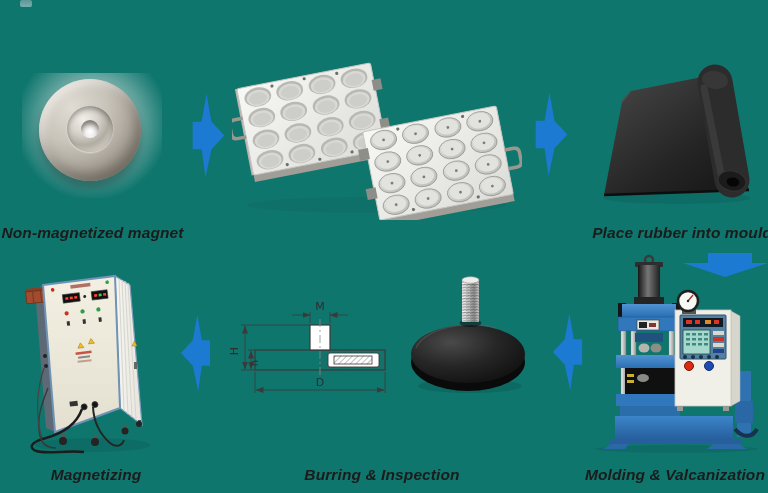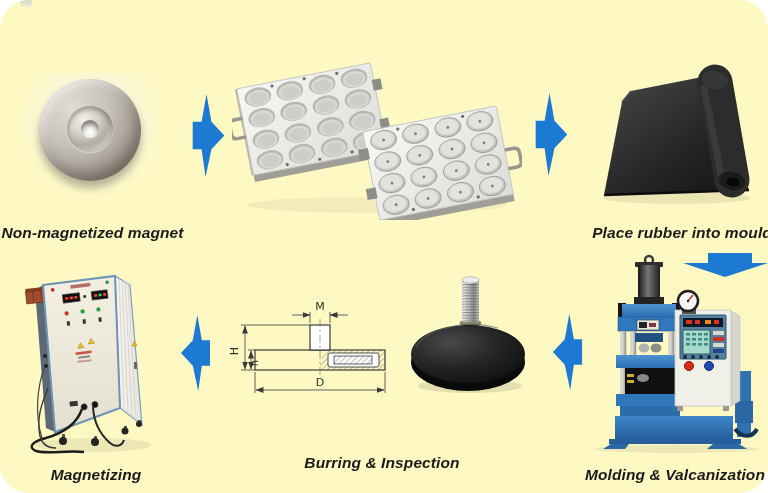--- a/index.html
+++ b/index.html
@@ -1,17 +1,17 @@
 <!DOCTYPE html>
 <html><head>
 <meta charset="utf-8">
 <style>
   html,body{margin:0;padding:0;background:#ffffff;}
-  .canvas{position:relative;width:768px;height:493px;background:#fef9c3;overflow:hidden;
-          font-family:"Liberation Sans",sans-serif;border-radius:29px;}
+  .canvas{position:relative;width:768px;height:493px;background:#0f766e;overflow:hidden;
+          font-family:"Liberation Sans",sans-serif;}
   .abs{position:absolute;}
   .caption{position:absolute;font-style:italic;font-weight:700;font-size:15.5px;
            color:#1b1b1b;text-align:center;letter-spacing:.1px;white-space:nowrap;}
   
   .magnet-disc{position:absolute;left:17px;top:6px;width:102px;height:102px;border-radius:50%;
     background:radial-gradient(circle at 32% 28%, #e0dbd3 0%, #c9c4ba 35%, #a9a399 62%, #8e897e 84%, #746e62 100%);
     box-shadow:0 7px 9px rgba(0,0,0,.28), inset -5px -8px 12px rgba(55,50,40,.38), inset 4px 5px 9px rgba(255,255,255,.55);}
   .magnet-sink{position:absolute;left:28px;top:27px;width:46px;height:46px;border-radius:50%;
     background:radial-gradient(circle at 36% 30%, #f2efe9 0%, #d8d4cc 32%, #b2ada3 58%, #cfcbc2 78%, #9d988e 100%);
     box-shadow:inset 0 3px 5px rgba(0,0,0,.3), 0 1px 2px rgba(255,255,255,.6);}
@@ -398,16 +398,16 @@
       <rect x="76" y="168" width="3" height="4" fill="#555"></rect>
     <rect x="106" y="158" width="3" height="4" fill="#555"></rect>
       <rect x="120" y="152" width="3" height="4" fill="#555"></rect>
     <circle cx="45" cy="173" r="4" fill="#242424"></circle>
       <circle cx="77" cy="174" r="4" fill="#242424"></circle>
     <circle cx="107" cy="163" r="3.5" fill="#242424"></circle>
       <circle cx="121" cy="156" r="3" fill="#242424"></circle>
   </svg>
 
   <div class="caption" style="left:6px;top:466px;width:180px;">Magnetizing</div>
-  <div class="caption" style="left:272px;top:454px;width:220px;">Burring &amp; Inspection</div>
+  <div class="caption" style="left:272px;top:466px;width:220px;">Burring &amp; Inspection</div>
   <div class="caption" style="left:565px;top:466px;width:220px;">Molding &amp; Valcanization</div>
 
 </div>
 
 </body></html>

